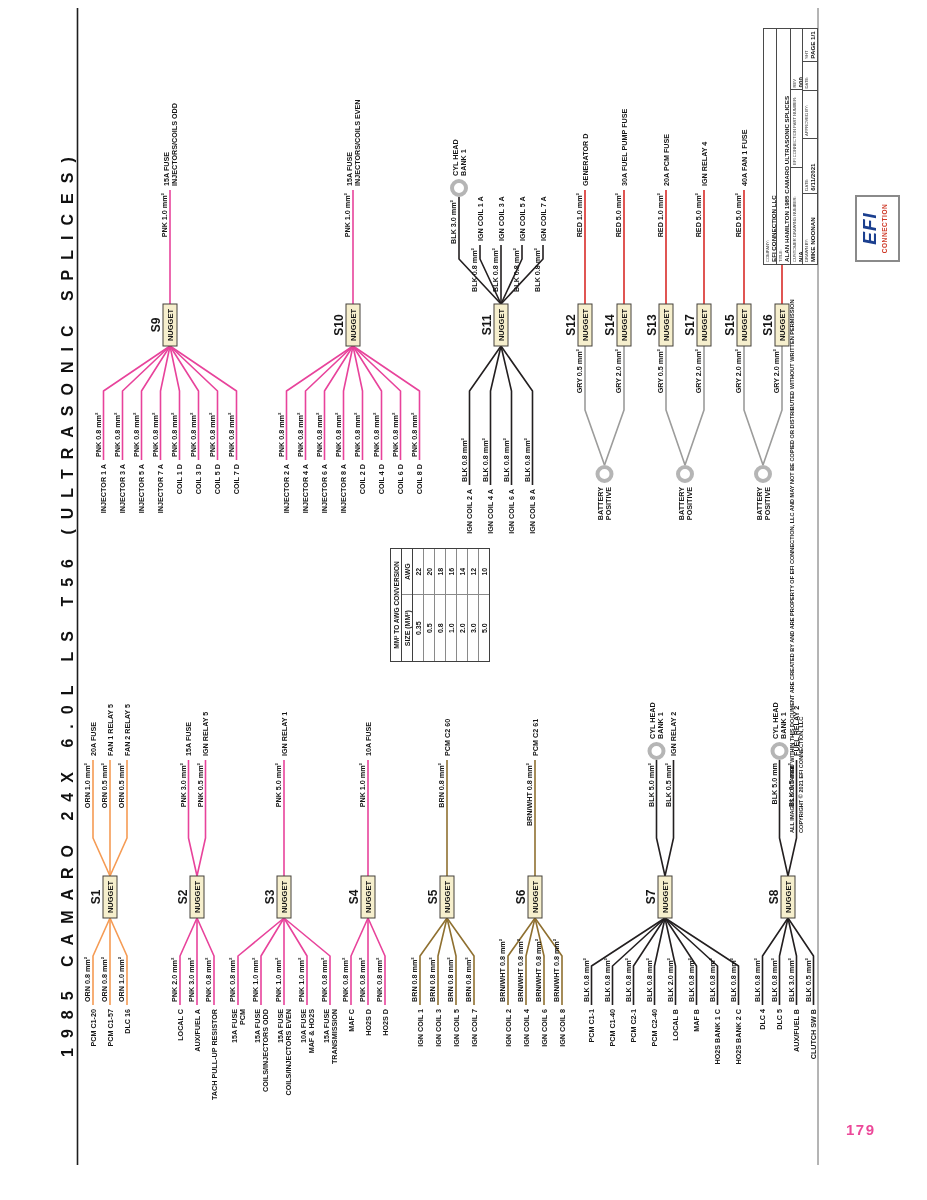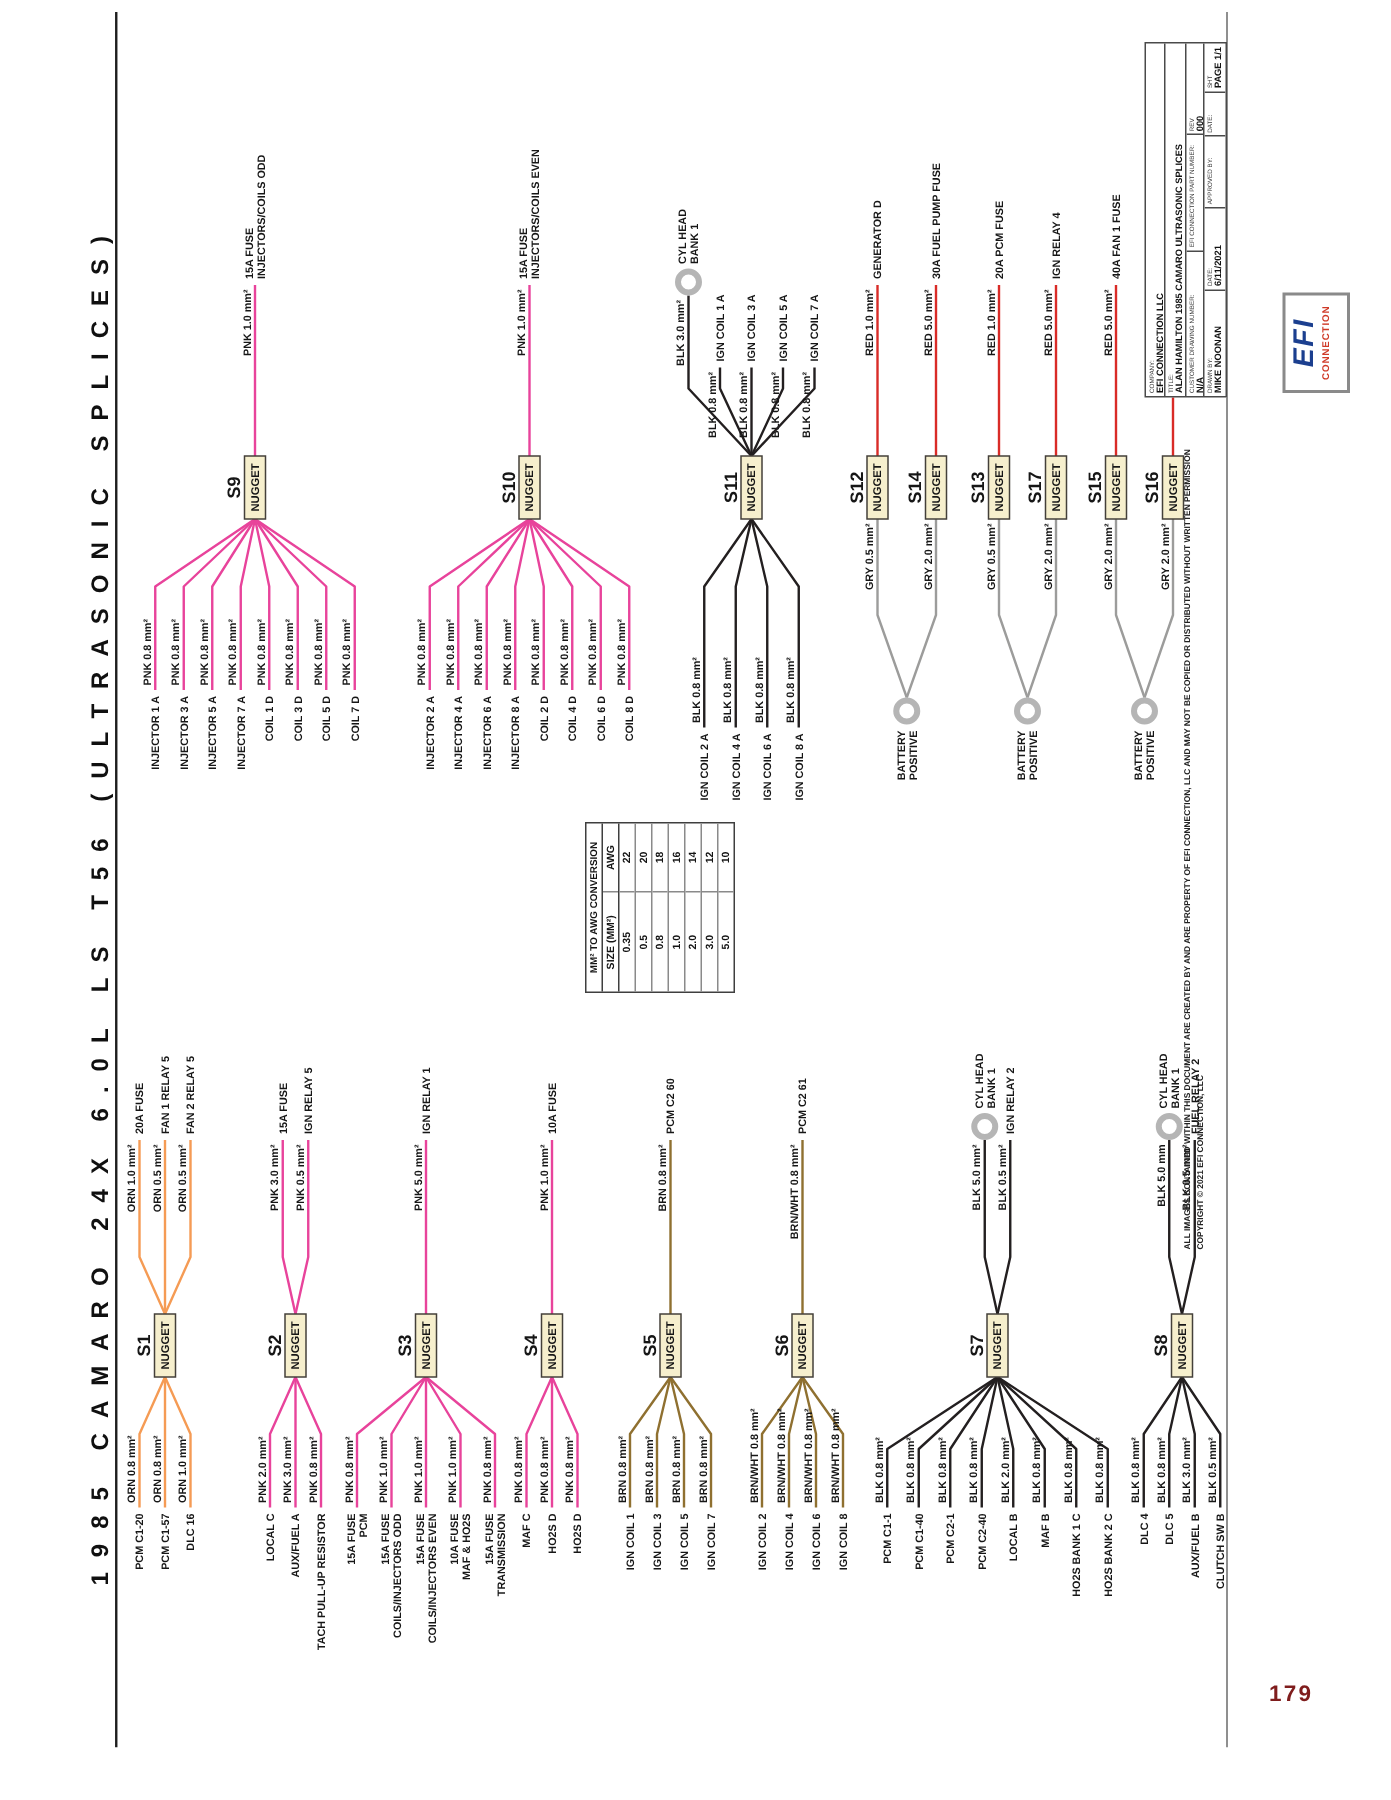--- a/index.html
+++ b/index.html
@@ -47,21 +47,21 @@
 
   .logo-box{position:absolute;left:903px;top:797px;width:67px;height:45px;background:#fff;
             border:2px solid #8a8a8a;box-sizing:border-box;text-align:center;}
   .logo-efi{font-size:19px;font-weight:700;font-style:italic;letter-spacing:1px;line-height:22px;margin-top:2px;}
   .logo-conn{font-size:6.5px;font-weight:700;letter-spacing:0.6px;line-height:8px;}
 
   .copyright{position:absolute;left:332px;top:730px;font-size:5.6px;font-weight:700;
              color:#222;line-height:9px;white-space:nowrap;}
 
   .page-number{position:absolute;left:846px;top:1121px;font-size:15px;font-weight:700;
-               letter-spacing:1.5px;color:#7f1d1d;text-align:center;}
+               letter-spacing:1.5px;color:#ec4899;text-align:center;}
 </style>
 </head>
 <body>
 
 <div class="page">
   <div class="rotor">
     <div class="sheet">
 
       <svg id="wires" width="1157" height="850" viewBox="0 0 1157 850">
         <line x1="0" y1="19.5" x2="1157" y2="19.5" stroke="#1e1e1e" stroke-width="1.6"></line>

